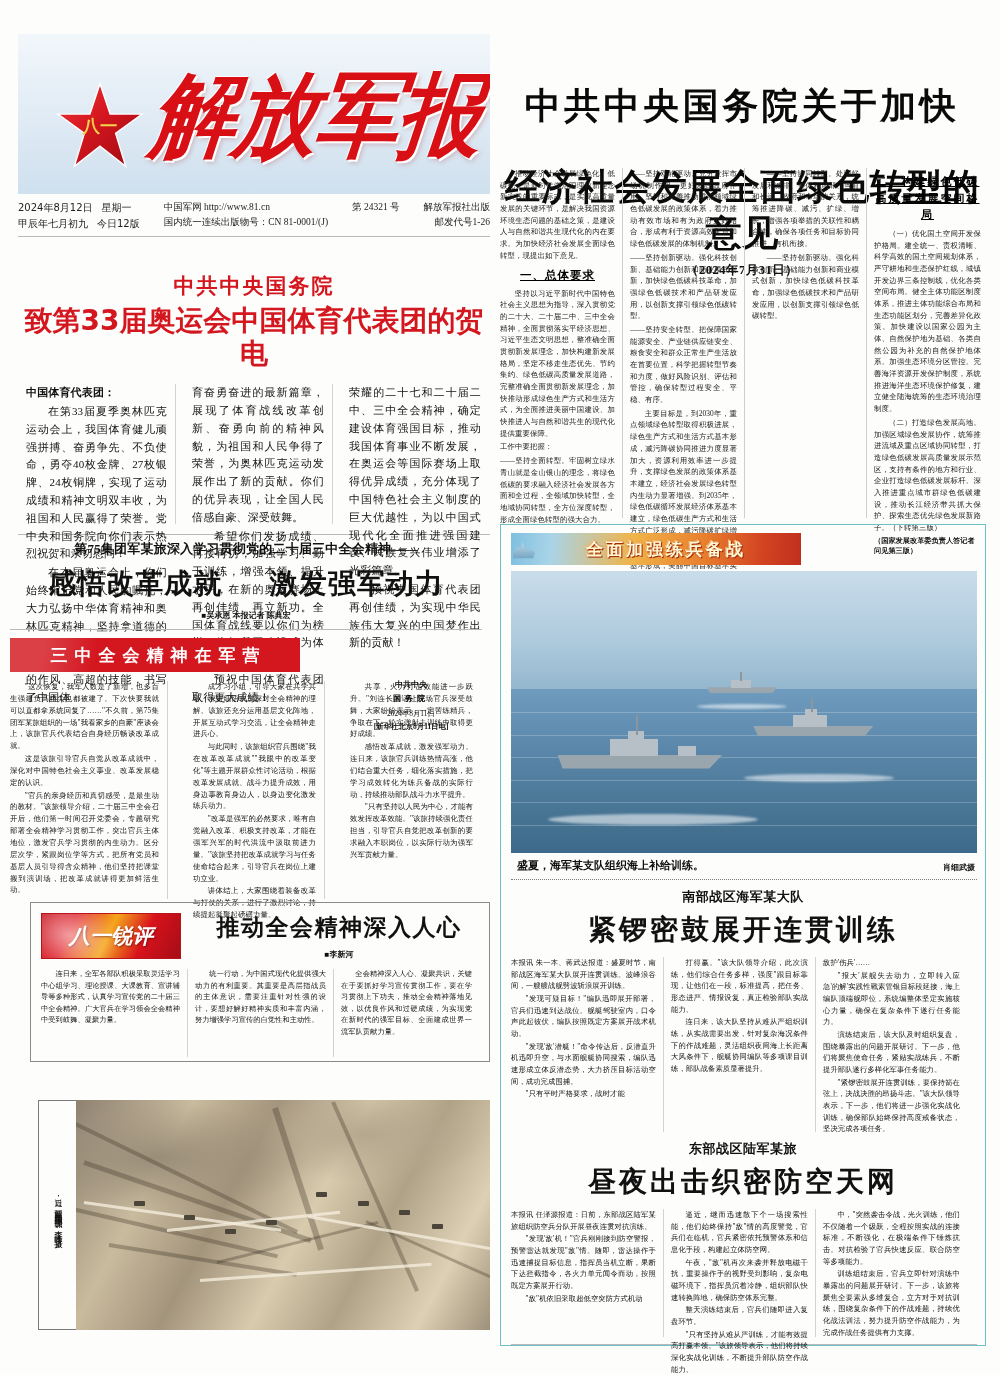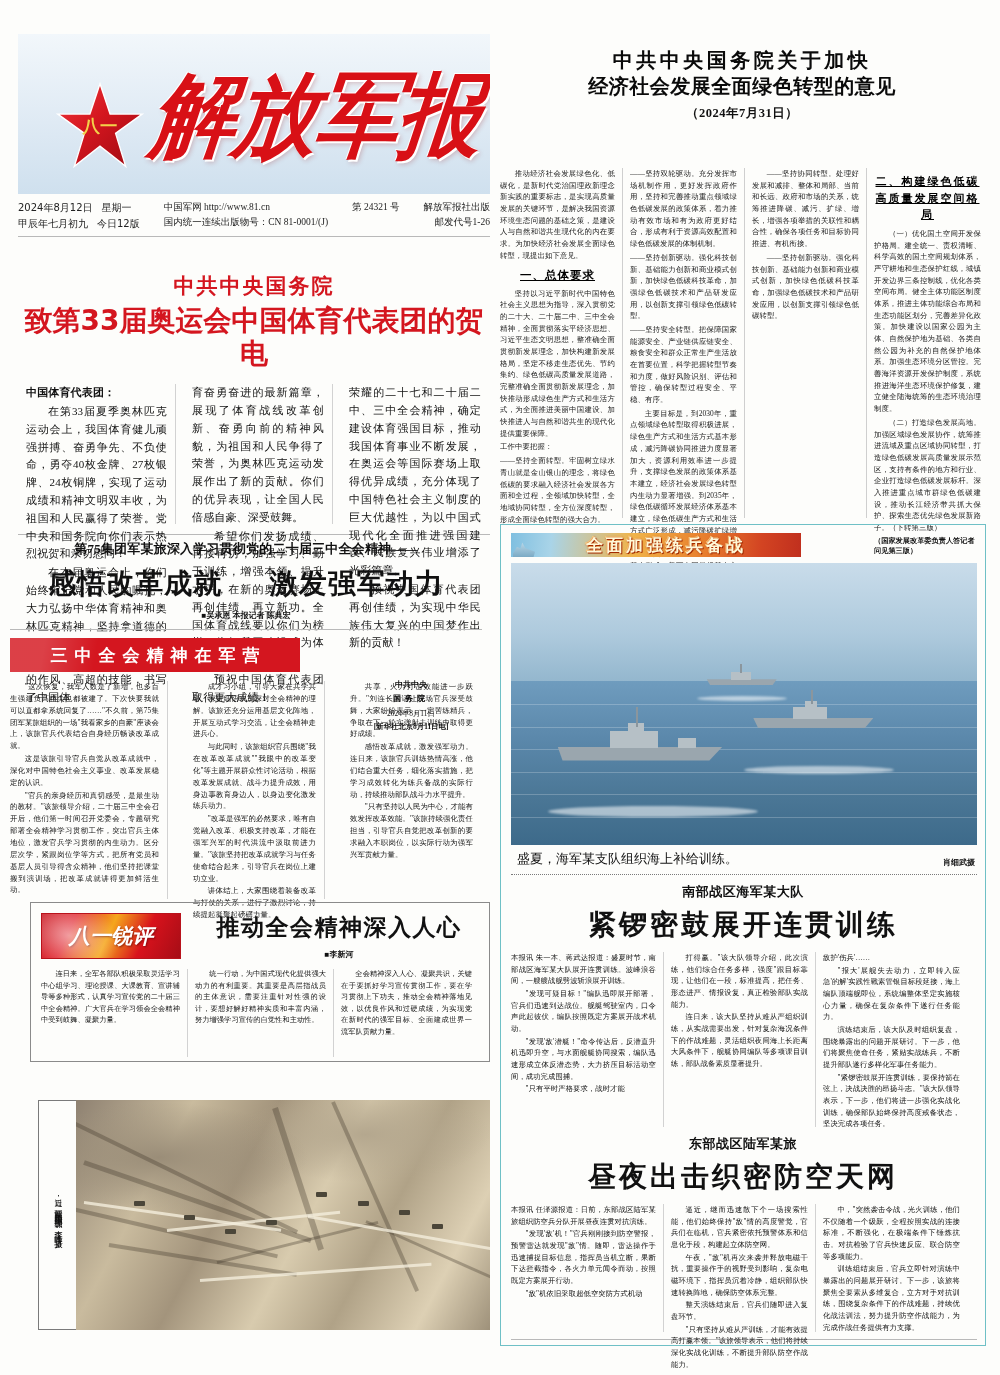--- a/index.html
+++ b/index.html
@@ -44,21 +44,21 @@
   }
   .mi-col { white-space:nowrap; }
   .mi-col.bold1 { font-family:"DejaVu Sans", sans-serif; font-weight:normal; font-size:10px; }
   .mi-row { display:flex; gap:9px; }
   .mast-rule { width:472px; border-top:1px solid #b9b9b9; margin-top:5px; }
 
   
   .tr-head { position:absolute; left:500px; top:48px; width:484px; text-align:center; }
   .tr-head .l1, .tr-head .l2 {
     font-family:"DejaVu Sans", sans-serif;
-    font-weight:bold; font-size:20px; line-height:1.28; color:#0a0a0a;
+    font-weight:bold; font-size:36px; line-height:1.28; color:#0a0a0a;margin-top:35px;
   }
   .tr-head .l1 { letter-spacing:3.5px; }
   .tr-head .l2 { letter-spacing:0.5px; }
   .tr-head .date {
     font-size:12.5px; margin-top:6px; letter-spacing:.5px;
     font-family:"Liberation Serif", serif; font-weight:bold;
   }
 
   
   .tr-body { position:absolute; left:500px; top:168px; width:490px; height:350px; display:flex; gap:0; }
@@ -208,21 +208,21 @@
     transform-origin:left center;
   }
   .bimg .veh { position:absolute; width:11px; height:5px; background:#4b4639; border-radius:1px; }
 
   
   .rpanel {
     position:absolute; left:500px; top:524px; width:486px; height:822px;
     border:1px solid #6fc0c6; padding:8px 10px;
   }
   .rp-banner {
-    width:290px; height:24px; position:relative; overflow:hidden;
+    width:290px; height:32px; position:relative; overflow:hidden;
     background:linear-gradient(95deg,#7fbfe0 0%,#a9d4e8 14%,#f0b44a 42%,#e8802e 66%,#d34422 86%,#c02f1e 100%);
     display:flex; align-items:center; justify-content:center;
   }
   .rp-banner span {
     font-family:"DejaVu Sans", sans-serif; font-weight:bold; font-size:17px;
     letter-spacing:3px; color:#fff9d8;
     text-shadow:0 0 2px #b33000, 1px 1px 0 #9e2a00, -1px -1px 0 #ffd98a;
     padding-left:20px;
   }
   .rp-banner:before{
@@ -241,21 +241,21 @@
   .rp-photo .sea { position:absolute; left:0; top:42%; width:100%; height:58%;
     background:linear-gradient(180deg,#6f9cbe 0%,#5b88ab 35%,#4b7796 70%,#3d6a8a 100%); }
   .rp-photo .wave { position:absolute; height:1px; background:rgba(255,255,255,.22); }
   .ship { position:absolute; }
   .ship .hull { position:absolute; background:#9aa6ae; }
   .ship .sup { position:absolute; background:#b6c0c6; }
   .ship .mast { position:absolute; background:#8b969d; width:2px; }
   .wake { position:absolute; background:rgba(255,255,255,.55); border-radius:50%; filter:blur(1px); }
 
   .rp-cap { margin-top:5px; display:flex; justify-content:space-between; align-items:flex-end; }
-  .rp-cap .txt { font-size:13px; padding-left:6px; }
+  .rp-cap .txt { font-size:11px; padding-left:6px;font-weight:bold; }
   .rp-cap .cr { font-size:8px; font-weight:bold; }
   .dotted { border-top:1px dotted #7a7a7a; margin-top:6px; width:466px; }
 
   .rsec { margin-top:8px; }
   .rsec .kick { text-align:center; font-family:"DejaVu Sans", sans-serif; font-weight:bold; font-size:13px; letter-spacing:.5px; }
   .rsec .head {
     text-align:center; font-family:"Liberation Serif", serif; font-weight:bold;
     font-size:28px; letter-spacing:3px; margin-top:5px;
   }
   .rsec .cols { display:flex; margin-top:8px; }

